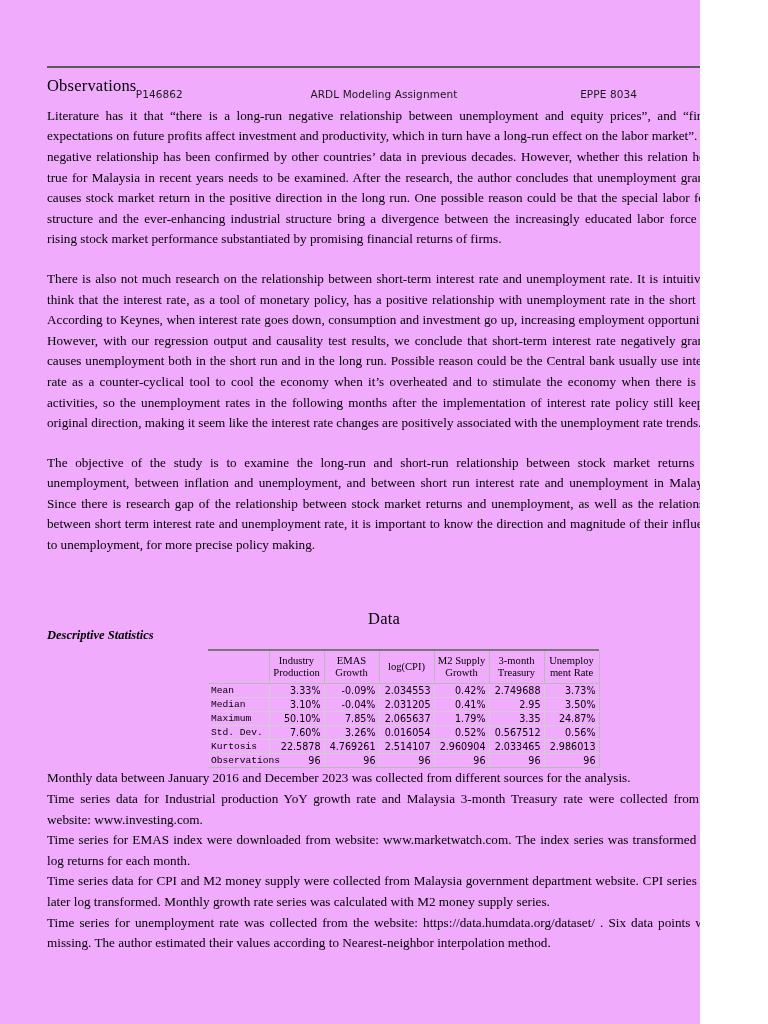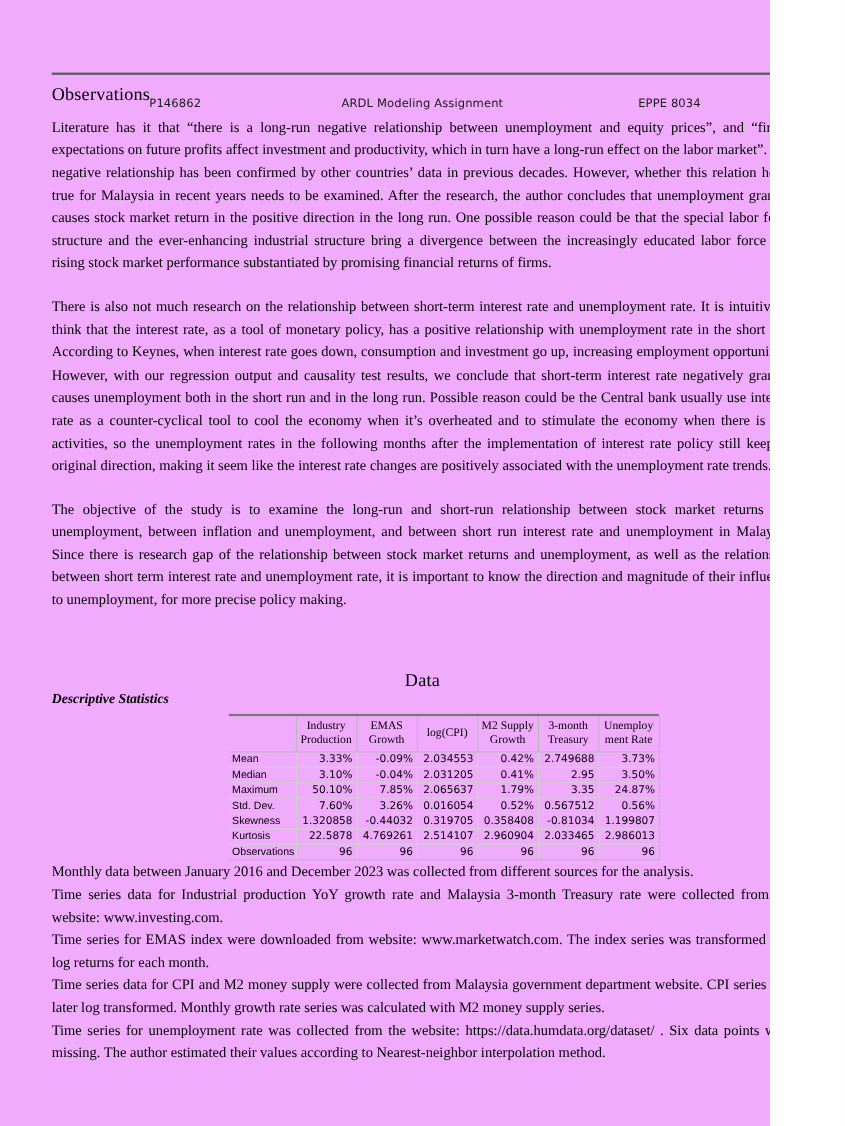--- a/index.html
+++ b/index.html
@@ -116,21 +116,21 @@
     border-left: 1px solid #b9b9b9;
     border-right: 1px solid #b9b9b9;
     border-bottom: 1px solid #b9b9b9;
     height: 30px;
   }
   table.stats thead th.corner {
     border-left: none;
     border-right: 1px solid #b9b9b9;
   }
   table.stats tbody th {
-    font-family: Liberation Sans, sans-serif;
+    font-family: Liberation Mono, monospace;
     font-size: 9.6px;
     font-weight: normal;
     text-align: left;
     padding: 1px 2px 1px 3px;
     border: 1px solid #cfcfcf;
     border-left: none;
     white-space: nowrap;
   }
   table.stats tbody td {
     text-align: right;
@@ -234,29 +234,20 @@
           <tr>
             <th>Std. Dev.</th>
             <td>7.60%</td>
             <td>3.26%</td>
             <td>0.016054</td>
             <td>0.52%</td>
             <td>0.567512</td>
             <td>0.56%</td>
           </tr>
           <tr>
-            <th>Skewness</th>
-            <td>1.320858</td>
-            <td>-0.44032</td>
-            <td>0.319705</td>
-            <td>0.358408</td>
-            <td>-0.81034</td>
-            <td>1.199807</td>
-          </tr>
-          <tr>
             <th>Kurtosis</th>
             <td>22.5878</td>
             <td>4.769261</td>
             <td>2.514107</td>
             <td>2.960904</td>
             <td>2.033465</td>
             <td>2.986013</td>
           </tr>
           <tr>
             <th>Observations</th>

